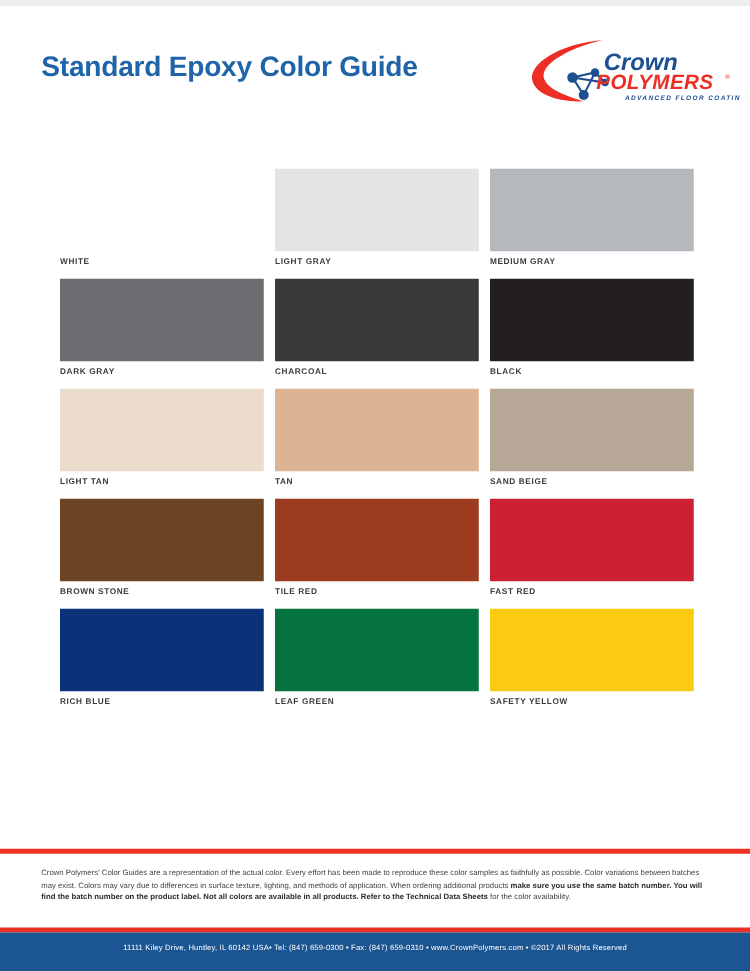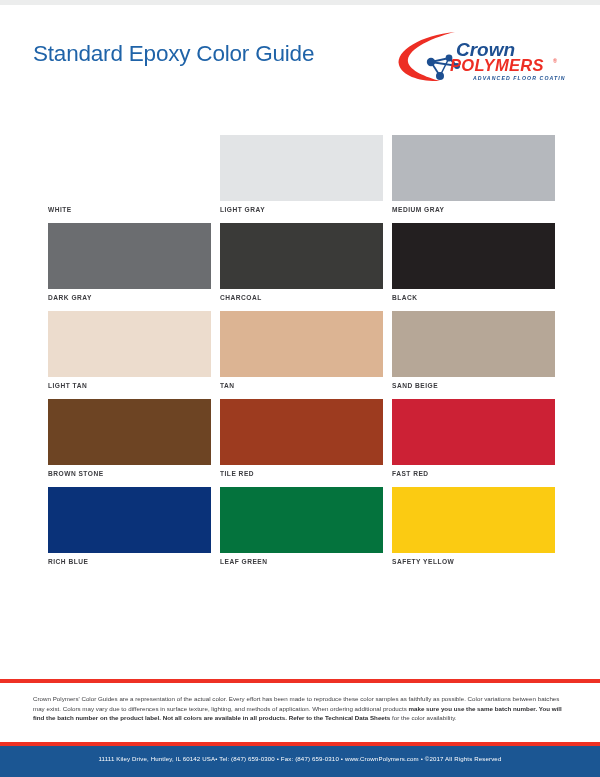--- a/index.html
+++ b/index.html
@@ -43,30 +43,30 @@
     height: 118px;
     background: #ffffff;
   }
 
   .page-title {
     position: absolute;
     left: 33px;
     top: 36px;
     margin: 0;
     font-size: 22.5px;
-    font-weight: normal;
+    font-weight: bold;
     letter-spacing: -0.2px;
     color: #1f63a8;
     white-space: nowrap;
   }
 
   
   .logo {
     position: absolute;
-    right: 35px;
+    right: 8px;
     top: 24px;
     width: 172px;
     height: 60px;
   }
   .logo svg { display: block; width: 172px; height: 60px; }
 
   
   .swatch-grid {
     position: absolute;
     left: 48px;

